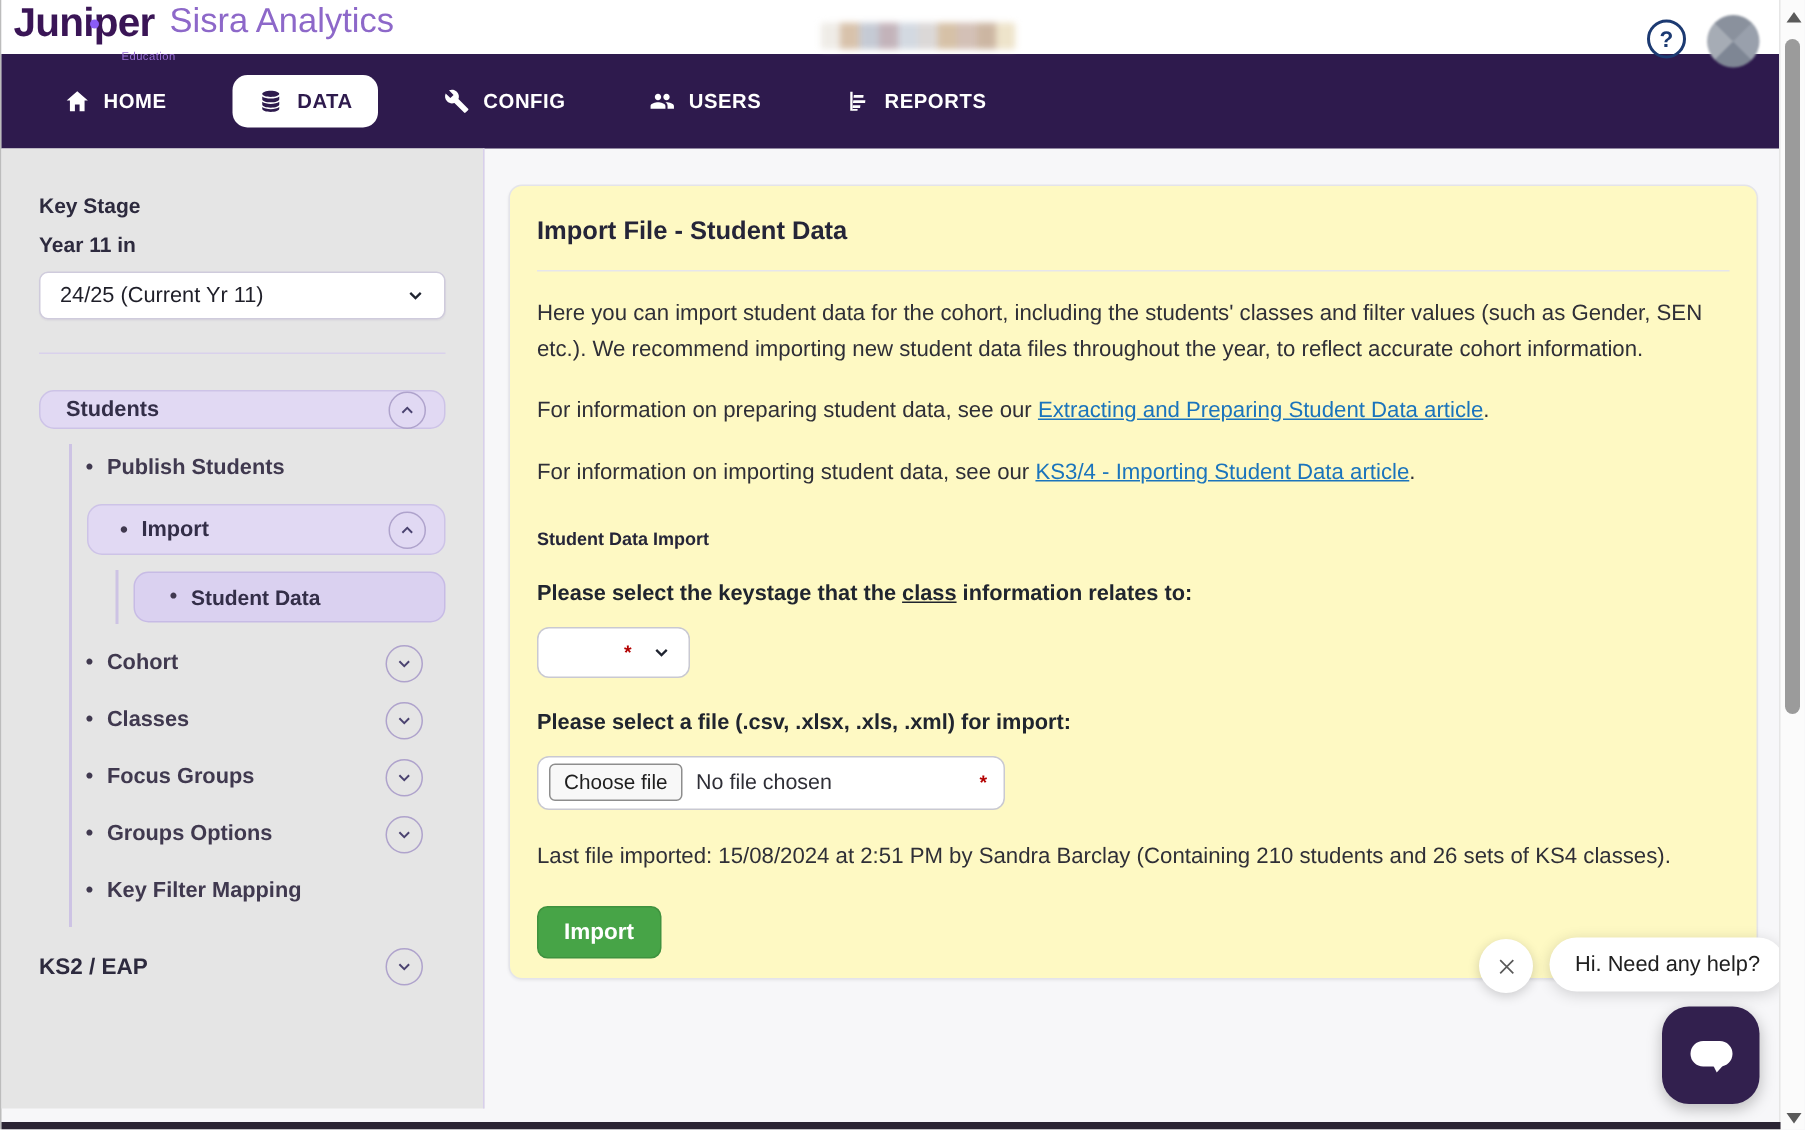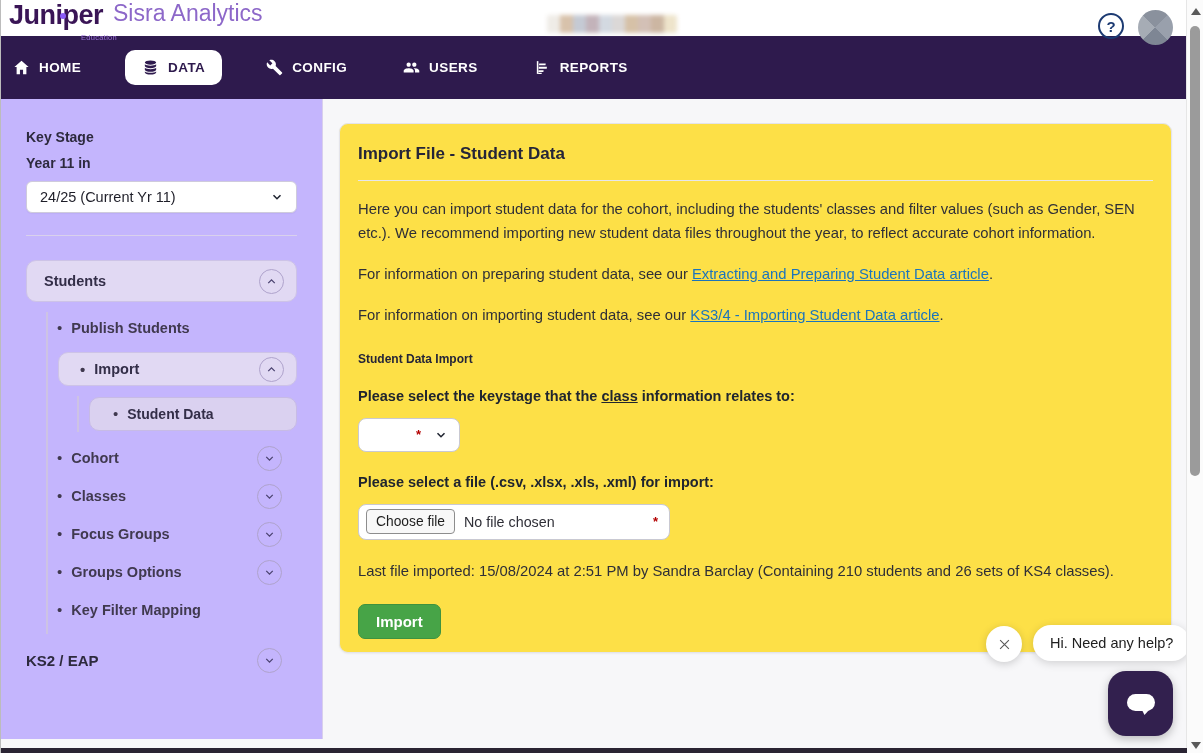--- a/index.html
+++ b/index.html
@@ -18,56 +18,56 @@
   .redacted span { width:13px; height:18px; display:inline-block; }
   .redacted span:nth-child(1){background:#efece7}.redacted span:nth-child(2){background:#d8c2ab}
   .redacted span:nth-child(3){background:#c5cad4}.redacted span:nth-child(4){background:#c3b3ba}
   .redacted span:nth-child(5){background:#d3d9e1}.redacted span:nth-child(6){background:#dbd8d7}
   .redacted span:nth-child(7){background:#d6c1a7}.redacted span:nth-child(8){background:#d3c0b6}
   .redacted span:nth-child(9){background:#ccb6a2}.redacted span:nth-child(10){background:#eee4cb}
   .help-circle { position:absolute; left:1097px; top:13px; width:26px; height:26px; border:2px solid #1C3A72; border-radius:50%; color:#1C3A72; font-weight:700; font-size:15px; display:flex; align-items:center; justify-content:center; cursor:pointer; }
   .avatar { position:absolute; left:1137px; top:10px; width:35px; height:35px; border-radius:50%; background:conic-gradient(from 45deg,#99a0ac 0 25%,#7e8694 0 50%,#a6acb5 0 75%,#8a919d 0); filter:blur(0.7px); cursor:pointer; }
 
   
-  .nav { height:63px; background:#2E1A4D; display:flex; align-items:center; gap:32px; width:1186px; }
+  .nav { height:63px; background:#2E1A4D; display:flex; align-items:center; padding-left:30px; gap:32px; width:1186px; }
   .nav-item { display:flex; align-items:center; gap:9px; color:#ffffff; font-size:13.5px; font-weight:700; letter-spacing:0.4px; cursor:pointer; padding:9px 12px; border-radius:10px; }
   .nav-item svg { width:17px; height:17px; fill:#ffffff; }
   .nav-item.active { background:#ffffff; color:#2E1A4D; padding:9px 17px; }
   .nav-item.active svg { fill:#2E1A4D; }
 
   
   .content { display:flex; height:640px; width:1186px; }
 
   
-  .sidebar { width:322px; background:#c4b5fd; border-right:1px solid #D8CFEC; padding:30px 25px 0 25px; flex-shrink:0; }
+  .sidebar { width:322px; background:#e5e5e5; border-right:1px solid #D8CFEC; padding:30px 25px 0 25px; flex-shrink:0; }
   .side-label { font-size:14px; font-weight:700; color:#2D2A3E; margin-bottom:10px; }
   .side-select { background:#ffffff; border:1px solid #CFCBDC; border-radius:6px; height:32px; display:flex; align-items:center; justify-content:space-between; padding:0 12px 0 13px; font-size:14.5px; color:#1E1E28; margin-bottom:22px; cursor:pointer; box-shadow:0 1px 1px rgba(60,40,110,0.05); }
   .side-select svg { width:14px; height:14px; stroke:#1F2430; stroke-width:2.6; fill:none; }
   .side-divider { height:1px; background:#D9D1EC; margin:0 0 24px 0; }
-  .acc-head { background:#E1D9F3; border:1px solid #CDC3E7; border-radius:10px; height:42px; display:flex; align-items:center; justify-content:space-between; padding:0 12px 0 17px; cursor:pointer; }
+  .acc-head { background:#E1D9F3; border:1px solid #CDC3E7; border-radius:10px; height:26px; display:flex; align-items:center; justify-content:space-between; padding:0 12px 0 17px; cursor:pointer; }
   .acc-head .acc-label { font-size:14.5px; font-weight:700; color:#332E48; }
   .chev-circle { width:25px; height:25px; border:1px solid #AFA3CC; border-radius:50%; display:flex; align-items:center; justify-content:center; flex-shrink:0; cursor:pointer; }
   .chev-circle svg { width:13px; height:13px; stroke:#4B4370; stroke-width:2.4; fill:none; }
   .children { margin:10px 0 0 20px; border-left:2px solid #CDC3E4; padding-bottom:2px; }
   .side-row { display:flex; align-items:center; height:32px; margin:6px 0; padding-left:9px; cursor:pointer; }
   .side-row .bullet::before, .acc-sub .bullet::before, .sel-rect .bullet::before { content:"•"; color:#40394F; font-size:15px; margin-right:9px; }
   .side-row .row-label { font-size:14.5px; font-weight:600; color:#40394F; flex:1; }
   .side-row .chev-circle { margin-right:15px; }
   .acc-sub { background:#E1D9F3; border:1px solid #CDC3E7; border-radius:10px; height:34px; display:flex; align-items:center; justify-content:space-between; padding:0 12px 0 21px; margin:8px 0 8px 10px; cursor:pointer; }
   .acc-sub .acc-label { font-size:14.5px; font-weight:700; color:#332E48; display:flex; align-items:center; }
   .children-2 { margin:10px 0 10px 29px; border-left:2px solid #CDC3E4; padding:1px 0; }
   .sel-rect { background:#DAD1F0; border:1px solid #C7BBE5; border-radius:10px; height:34px; display:flex; align-items:center; padding:0 12px 0 23px; margin-left:10px; cursor:pointer; }
   .sel-rect .sel-label { font-size:14px; font-weight:700; color:#332E48; }
   .ks2-row { display:flex; align-items:center; justify-content:space-between; margin-top:14px; cursor:pointer; }
   .ks2-row .ks2-label { font-size:15px; font-weight:700; color:#2D2A3E; }
   .ks2-row .chev-circle { margin-right:15px; }
 
   
   .main { flex:1; position:relative; }
-  .card { position:absolute; left:16px; top:24px; width:833px; height:530px; background:#fde047; border:1px solid #E4E4EA; border-radius:9px; box-shadow:0 1px 2px rgba(0,0,0,0.05); padding:20px 18px; }
+  .card { position:absolute; left:16px; top:24px; width:833px; height:530px; background:#fef9c3; border:1px solid #E4E4EA; border-radius:9px; box-shadow:0 1px 2px rgba(0,0,0,0.05); padding:20px 18px; }
   .card h1 { font-size:17px; font-weight:700; color:#252538; }
   .card-divider { height:1px; background:#E6E6EC; margin:16px 0 0 0; }
   .para { font-size:14.8px; color:#2F2F37; line-height:1.62; margin-top:17px; }
   .para a { color:#1B74BC; text-decoration:underline; cursor:pointer; }
   .section-h { font-size:12px; font-weight:700; color:#252538; margin-top:24px; }
   .field-label { font-size:14.5px; font-weight:700; color:#20252F; margin-top:22px; }
   .field-label .u { text-decoration:underline; }
   .ks-select { margin-top:14px; width:102px; height:34px; border:1px solid #C9C9D2; border-radius:8px; background:#fff; display:flex; align-items:center; justify-content:flex-end; gap:13px; padding-right:11px; cursor:pointer; }
   .req { color:#B30000; font-size:13px; font-weight:700; }
   .ks-select svg { width:14px; height:14px; stroke:#1F2430; stroke-width:2.6; fill:none; }

